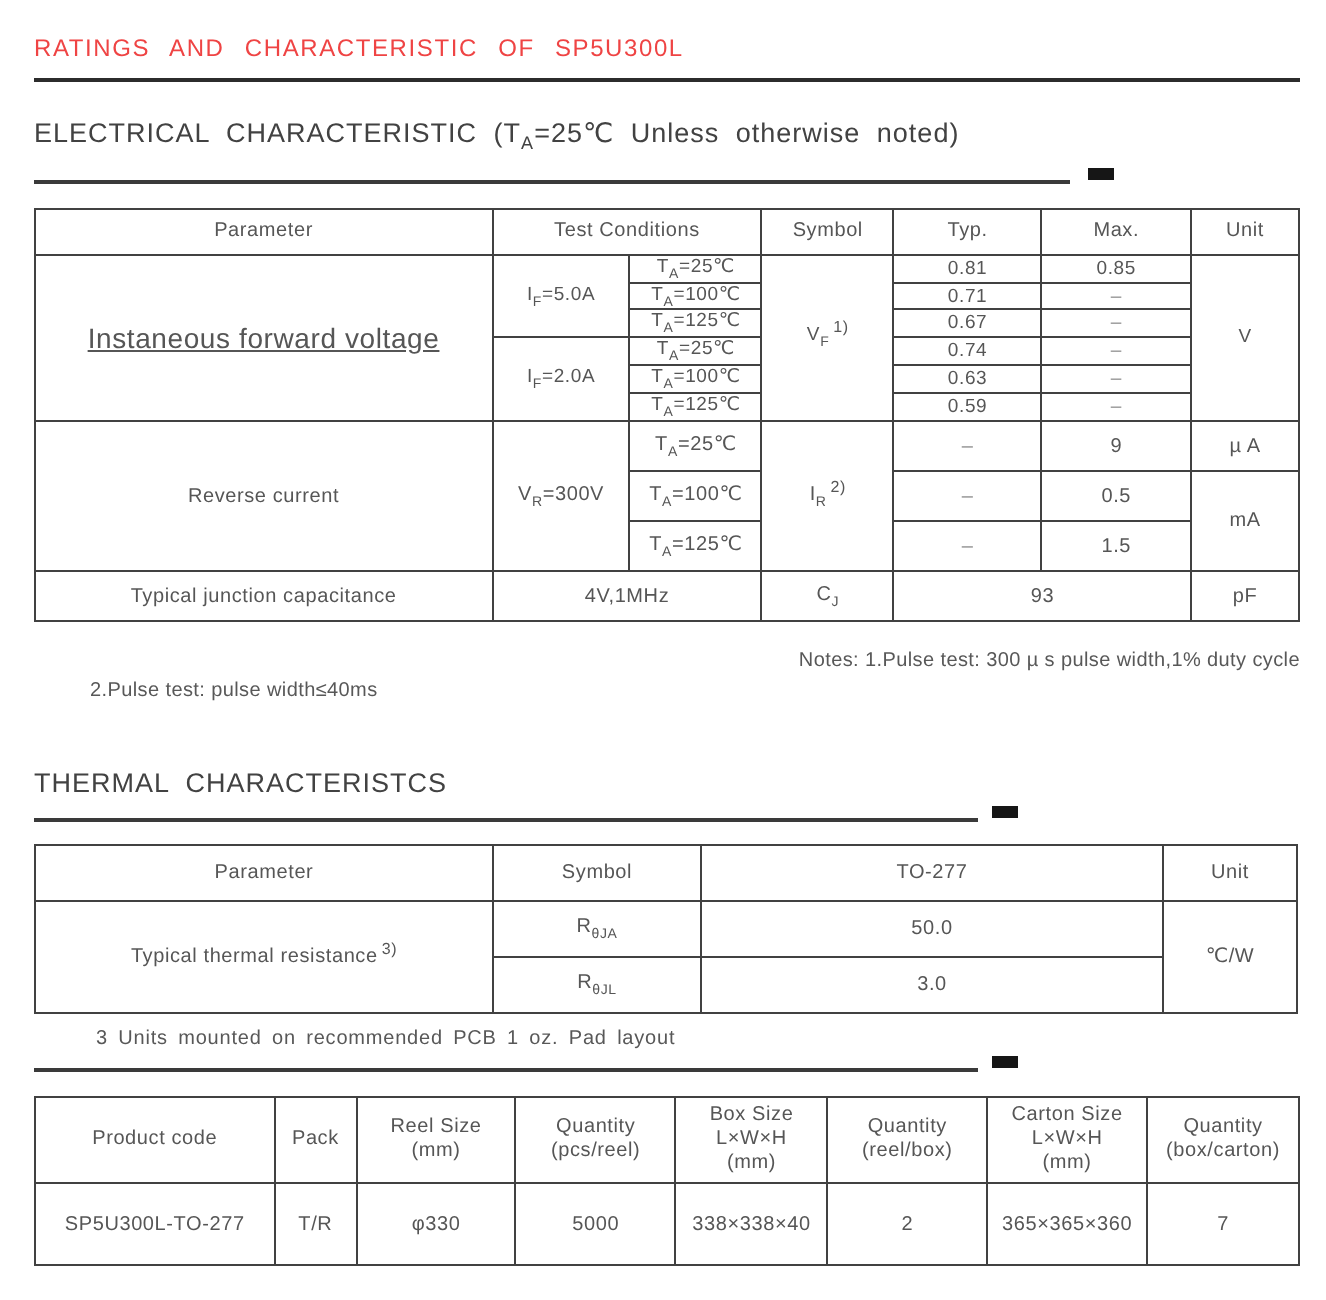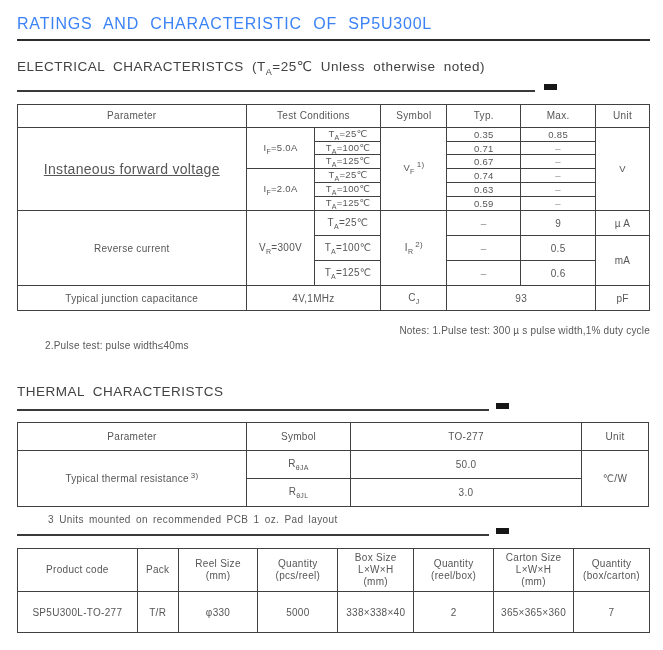--- a/index.html
+++ b/index.html
@@ -6,21 +6,21 @@
   body{
     width:663px;height:650px;overflow:hidden;
     font-family:"Liberation Sans","DejaVu Sans",sans-serif;
     color:#4f4f4f;
     -webkit-font-smoothing:antialiased;
   }
   .page{width:633px;padding:14px 13px 0 17px;}
 
   
   .doc-title{
-    font-size:16px;letter-spacing:0.8px;word-spacing:6px;color:#3b82f6;
+    font-size:12px;letter-spacing:0.8px;word-spacing:6px;color:#ef4444;
     line-height:20px;
   }
   .title-rule{height:0;border-bottom:2.5px solid #2c2c2c;margin-top:5px;}
   .sec-head{
     font-size:13.5px;letter-spacing:0.5px;word-spacing:4px;color:#424242;
     line-height:17px;
   }
   .sec-head sub{font-size:9px;}
   .rule-wrap{position:relative;height:10px;margin-top:2px;}
   .rule-line{position:absolute;left:0;top:7px;height:2px;background:#3a3a3a;}
@@ -67,21 +67,21 @@
 </style>
 </head>
 <body>
 
 <div class="page">
 
   <div class="doc-title">RATINGS AND CHARACTERISTIC OF SP5U300L</div>
   <div class="title-rule"></div>
 
   <div class="sec-head mt-elec">
-    <span>ELECTRICAL CHARACTERISTCS</span>
+    <span>ELECTRICAL CHARACTERISTIC</span>
     <span>
       <span>(T</span><sub>A</sub><span>=25℃ Unless otherwise noted)</span>
     </span>
   </div>
   <div class="rule-wrap w-elec">
     <div class="rule-line"></div>
     <div class="rule-sq"></div>
   </div>
 
   <table class="dtable t1 mt-t1">
@@ -106,21 +106,21 @@
 
       <tr class="thin">
         <td rowspan="6" style="font-size:14px;text-decoration:underline;">Instaneous forward voltage</td>
         <td rowspan="3">
           <span>I</span><sub>F</sub><span>=5.0A</span>
         </td>
         <td><span>T</span><sub>A</sub><span>=25℃</span></td>
         <td rowspan="6">
           <span>V</span><sub>F</sub><span class="sym-sup">1)</span>
         </td>
-        <td>0.35</td>
+        <td>0.81</td>
         <td>0.85</td>
         <td rowspan="6">V</td>
       </tr>
       <tr class="thin">
         <td><span>T</span><sub>A</sub><span>=100℃</span></td>
         <td>0.71</td>
         <td class="dash">–</td>
       </tr>
       <tr class="thin">
         <td><span>T</span><sub>A</sub><span>=125℃</span></td>
@@ -161,21 +161,21 @@
       </tr>
       <tr class="mid">
         <td><span>T</span><sub>A</sub><span>=100℃</span></td>
         <td class="dash">–</td>
         <td>0.5</td>
         <td rowspan="2">mA</td>
       </tr>
       <tr class="mid">
         <td><span>T</span><sub>A</sub><span>=125℃</span></td>
         <td class="dash">–</td>
-        <td>0.6</td>
+        <td>1.5</td>
       </tr>
 
       <tr class="cap">
         <td>Typical junction capacitance</td>
         <td colspan="2">4V,1MHz</td>
         <td>
           <span>C</span><sub>J</sub>
         </td>
         <td colspan="2">93</td>
         <td>pF</td>

